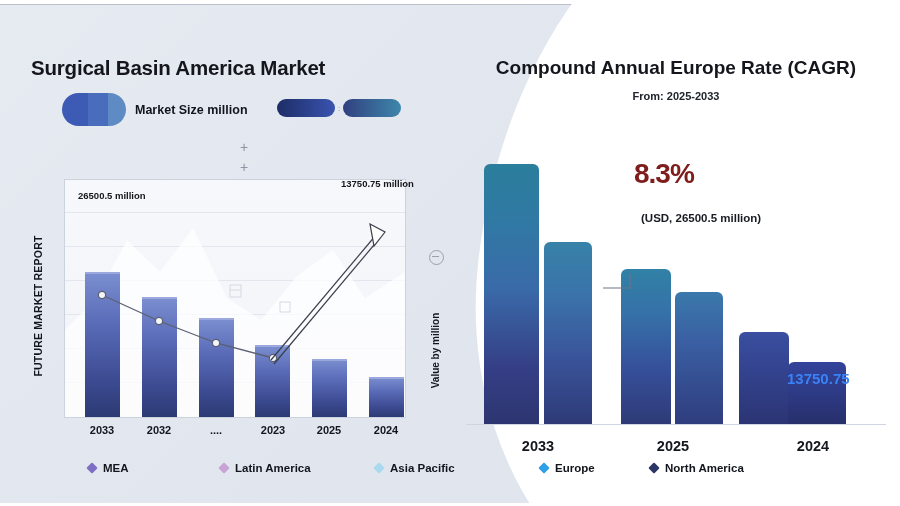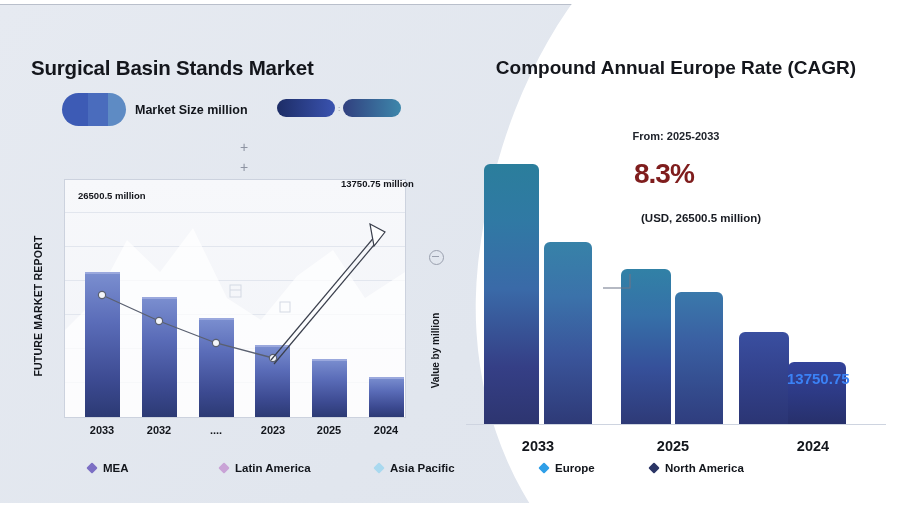--- a/index.html
+++ b/index.html
@@ -111,21 +111,21 @@
     content:"";position:absolute;left:2px;top:5px;width:7px;height:1px;background:#9aa0ae;
   }
 
   
   .title-right{
     position:absolute;left:466px;top:57px;width:420px;text-align:center;
     font-size:19px;font-weight:bold;color:#14161c;white-space:nowrap;
   }
   .subtitle-right{
     position:absolute;left:466px;top:90px;width:420px;text-align:center;
-    font-size:11px;font-weight:bold;color:#20242c;margin-top:40px;
+    font-size:11px;font-weight:bold;color:#20242c;
   }
   .cagr-big{
     position:absolute;left:634px;top:158px;
     font-size:28px;font-weight:bold;color:#7f1d1d;letter-spacing:-1px;
   }
   .cagr-sub{
     position:absolute;left:641px;top:212px;
     font-size:11.5px;font-weight:bold;color:#181b22;white-space:nowrap;
   }
   .rchart{position:absolute;left:466px;top:150px;width:420px;height:275px;}
@@ -152,21 +152,21 @@
 </head>
 <body>
 
 <div id="root">
 
   <div class="bg-plate"></div>
   <div class="bg-ellipse-grey"></div>
   <div class="bg-white-curve"></div>
   <div class="bg-white-soft"></div>
 
-  <div class="title-left">Surgical Basin Stands Market</div>
+  <div class="title-left">Surgical Basin America Market</div>
 
   <div class="brand-row">
     <div class="brand-mark">
       <div class="b1"></div>
         <div class="b2"></div>
         <div class="b3"></div>
     </div>
     <div class="brand-label">Market Size million</div>
   </div>
 

